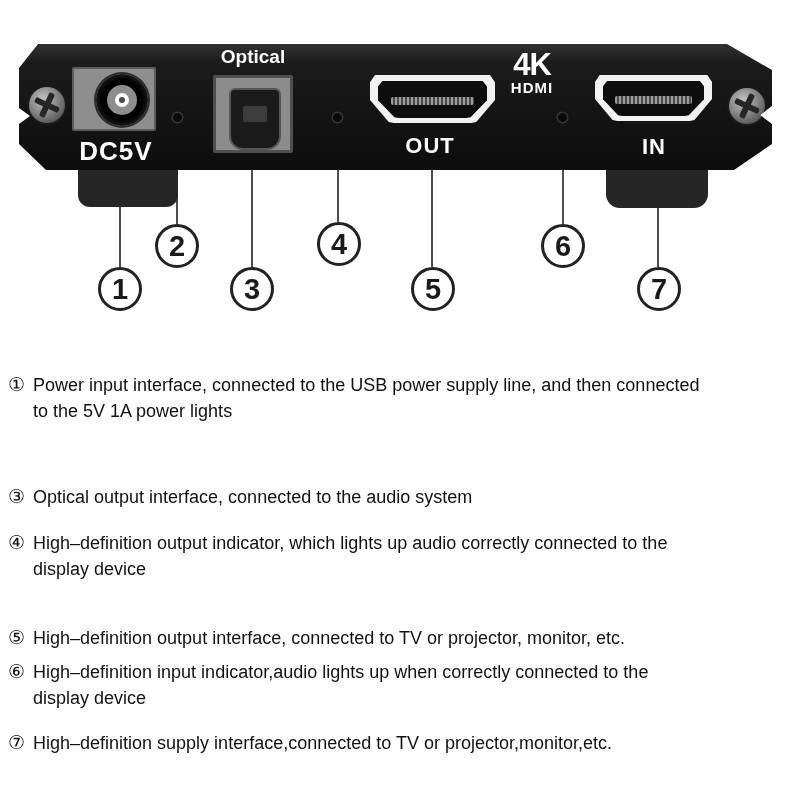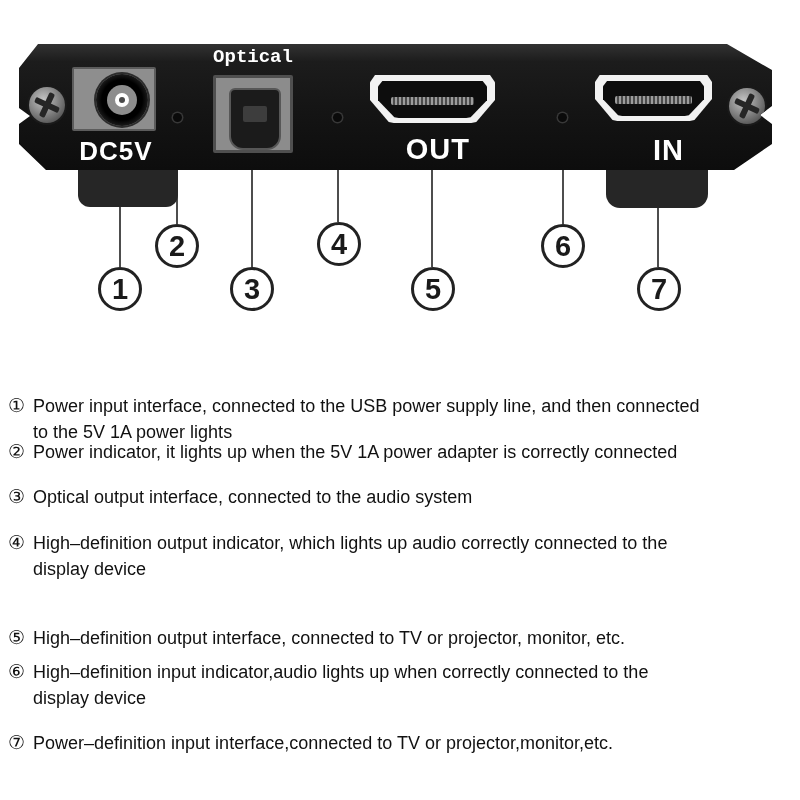--- a/index.html
+++ b/index.html
@@ -34,21 +34,21 @@
     border:2px solid #5c5c5c;border-radius:2px;}
   .dc-barrel{position:absolute;left:81px;top:30px;width:52px;height:52px;border-radius:50%;
     background:radial-gradient(circle,#000 55%,#222 75%,#0a0a0a 100%);box-shadow:0 0 0 2px #2c2c2c;}
   .dc-ring{position:absolute;left:11px;top:11px;width:30px;height:30px;border-radius:50%;background:#8d8d8d;}
   .dc-pin{position:absolute;left:8px;top:8px;width:14px;height:14px;border-radius:50%;background:#fff;}
   .dc-hole{position:absolute;left:4px;top:4px;width:6px;height:6px;border-radius:50%;background:#4a4a4a;}
   .dc-label{position:absolute;left:58px;top:92px;width:86px;text-align:center;
     color:#fff;font-size:26px;font-weight:bold;letter-spacing:1px;}
   
   .optical-label{position:absolute;left:198px;top:2px;width:80px;text-align:center;
-    color:#fff;font-size:19px;font-weight:bold;font-family:Liberation Mono, monospace;}
+    color:#fff;font-size:19px;font-weight:bold;}
   .optical-port{position:absolute;left:198px;top:31px;width:80px;height:78px;background:#8c8c8c;
     border:3px solid #4f4f4f;border-radius:2px;box-sizing:border-box;}
   .optical-inner{position:absolute;left:13px;top:10px;width:48px;height:58px;background:#1b1b1b;
     border:2px solid #575757;border-radius:6px 6px 14px 14px;}
   .optical-inner:after{content:"";position:absolute;left:12px;top:16px;width:24px;height:16px;
     background:#3d3d3d;border-radius:2px;}
   
   .hole{position:absolute;width:9px;height:9px;border-radius:50%;background:#0a0a0a;
     box-shadow:0 0 0 1.5px #383838;}
   .hole-2{left:158px;top:69px;}
@@ -56,21 +56,21 @@
   .hole-6{left:543px;top:69px;}
   
   .hdmi{position:absolute;background:#f2f2f2;
     clip-path:polygon(4% 0,96% 0,100% 15%,100% 52%,85% 98%,81% 100%,19% 100%,15% 98%,0 52%,0 15%);}
   .hdmi-out{left:355px;top:31px;width:125px;height:48px;}
   .hdmi-in{left:580px;top:31px;width:117px;height:46px;}
   .hdmi-cavity{position:absolute;left:8px;right:8px;top:6px;bottom:5px;background:#0d0d0d;
     clip-path:polygon(4% 0,96% 0,100% 15%,100% 52%,85% 98%,81% 100%,19% 100%,15% 98%,0 52%,0 15%);}
   .hdmi-pins{position:absolute;left:12%;right:12%;top:44%;height:8px;border-radius:2px;
     background:repeating-linear-gradient(90deg,#9c9c9c 0 2px,#4a4a4a 2px 4px);}
-  .port-label{position:absolute;color:#fff;font-weight:bold;font-size:29px;text-align:right;letter-spacing:1px;}
+  .port-label{position:absolute;color:#fff;font-weight:bold;font-size:22px;text-align:center;letter-spacing:1px;}
   .out-label{left:375px;top:89px;width:80px;}
   .in-label{left:609px;top:90px;width:60px;}
   
   .logo4k{position:absolute;left:486px;top:6px;width:62px;text-align:center;color:#fff;}
   .logo4k .big{font-size:31px;font-weight:900;letter-spacing:-1px;line-height:30px;display:block;}
   .logo4k .small{font-size:15px;font-weight:900;letter-spacing:1px;line-height:15px;display:block;}
   
   .cline{position:absolute;width:2px;background:#4d4d4d;z-index:0;}
   .l1{left:119px;top:150px;height:117px;}
   .l2{left:176px;top:118px;height:106px;}
@@ -89,21 +89,21 @@
   .c4{left:317px;top:222px;}
   .c5{left:411px;top:267px;}
   .c6{left:541px;top:224px;}
   .c7{left:637px;top:267px;}
   
   .legend-item{position:absolute;left:8px;width:788px;color:#111;font-size:18px;line-height:26px;}
   .legend-item .marker{display:inline-block;width:25px;font-size:19px;vertical-align:top;}
   .legend-item .ltext{display:inline-block;width:756px;vertical-align:top;}
   .legend-item .l2line{display:block;}
   .legend-item .l2line:empty{display:none;}
-  .li1{top:393px;}
+  .li1{top:372px;}
   .li2{top:439px;}
   .li3{top:484px;}
   .li4{top:530px;}
   .li5{top:625px;}
   .li6{top:659px;}
   .li7{top:730px;}
 </style>
 </head>
 <body>
 
@@ -148,52 +148,53 @@
     <div class="hole hole-4"></div>
     <div class="hole hole-6"></div>
 
     <div class="hdmi hdmi-out">
       <div class="hdmi-cavity">
         <div class="hdmi-pins"></div>
       </div>
     </div>
     <div class="port-label out-label">OUT</div>
 
+    <div class="logo4k">
+      <span class="big">4K</span>
+      <span class="small">HDMI</span>
+    </div>
 
     <div class="hdmi hdmi-in">
       <div class="hdmi-cavity">
         <div class="hdmi-pins"></div>
       </div>
     </div>
     <div class="port-label in-label">IN</div>
   </div>
 
   <div class="callout c1">1</div>
   <div class="callout c2">2</div>
   <div class="callout c3">3</div>
   <div class="callout c4">4</div>
   <div class="callout c5">5</div>
   <div class="callout c6">6</div>
   <div class="callout c7">7</div>
 
   <div class="legend-item li1">
     <span class="marker">①</span><span class="ltext"><span>Power input interface, connected to the USB power supply line, and then connected</span><span class="l2line">to the 5V 1A power lights</span></span>
   </div>
-  <div class="legend-item li2">
-    <span class="marker">②</span><span class="ltext"><span>Power indicator, it lights up when the 5V 1A power adapter is correctly connected</span></span>
-  </div>
   <div class="legend-item li3">
     <span class="marker">③</span><span class="ltext"><span>Optical output interface, connected to the audio system</span></span>
   </div>
   <div class="legend-item li4">
     <span class="marker">④</span><span class="ltext"><span>High–definition output indicator, which lights up audio correctly connected to the</span><span class="l2line">display device</span></span>
   </div>
   <div class="legend-item li5">
     <span class="marker">⑤</span><span class="ltext"><span>High–definition output interface, connected to TV or projector, monitor, etc.</span></span>
   </div>
   <div class="legend-item li6">
     <span class="marker">⑥</span><span class="ltext"><span>High–definition input indicator,audio lights up when correctly connected to the</span><span class="l2line">display device</span></span>
   </div>
   <div class="legend-item li7">
-    <span class="marker">⑦</span><span class="ltext"><span>Power–definition input interface,connected to TV or projector,monitor,etc.</span></span>
+    <span class="marker">⑦</span><span class="ltext"><span>High–definition supply interface,connected to TV or projector,monitor,etc.</span></span>
   </div>
 
 </div>
 
 </body></html>

